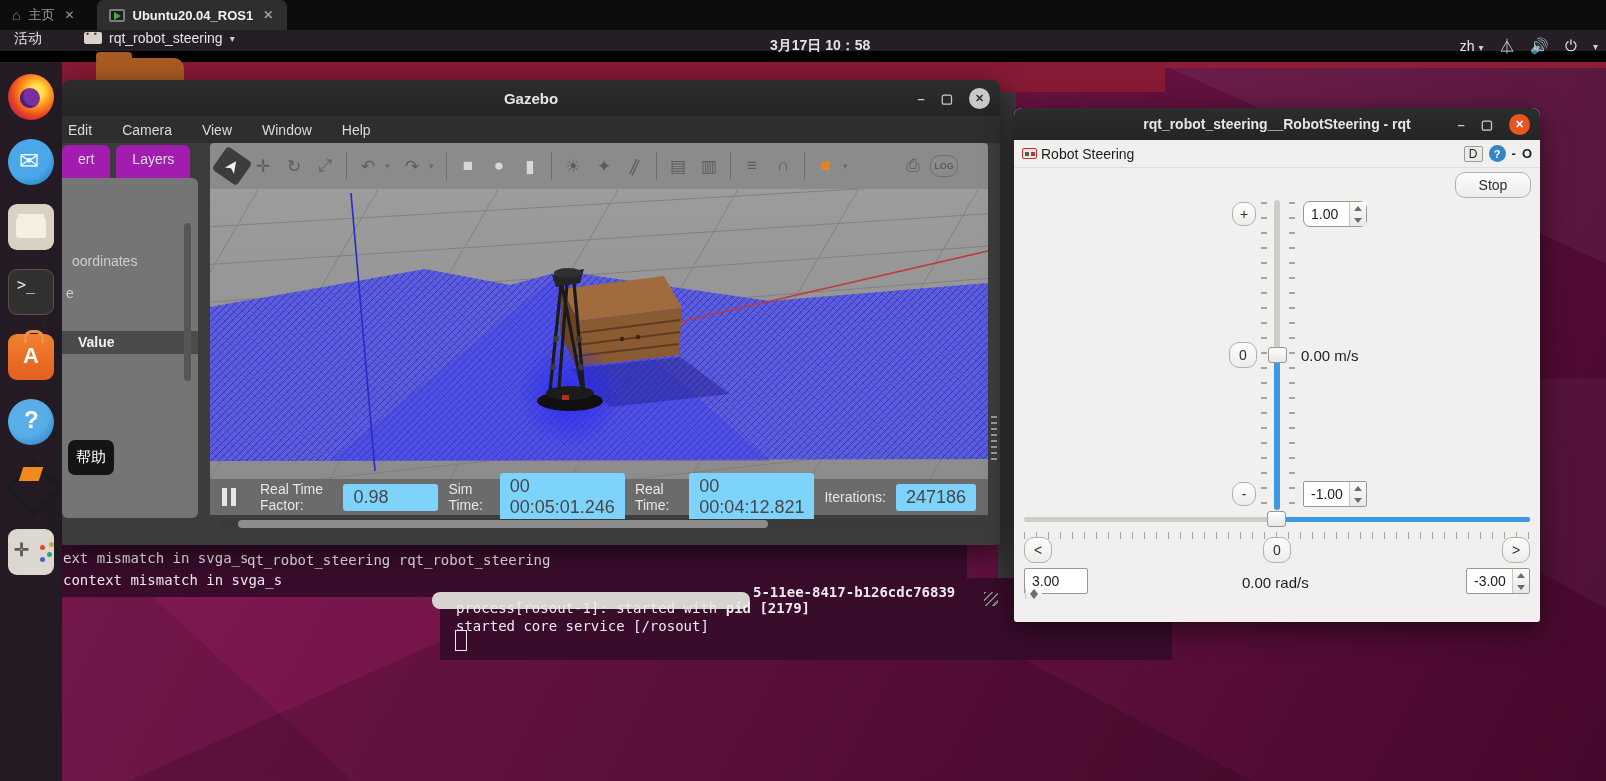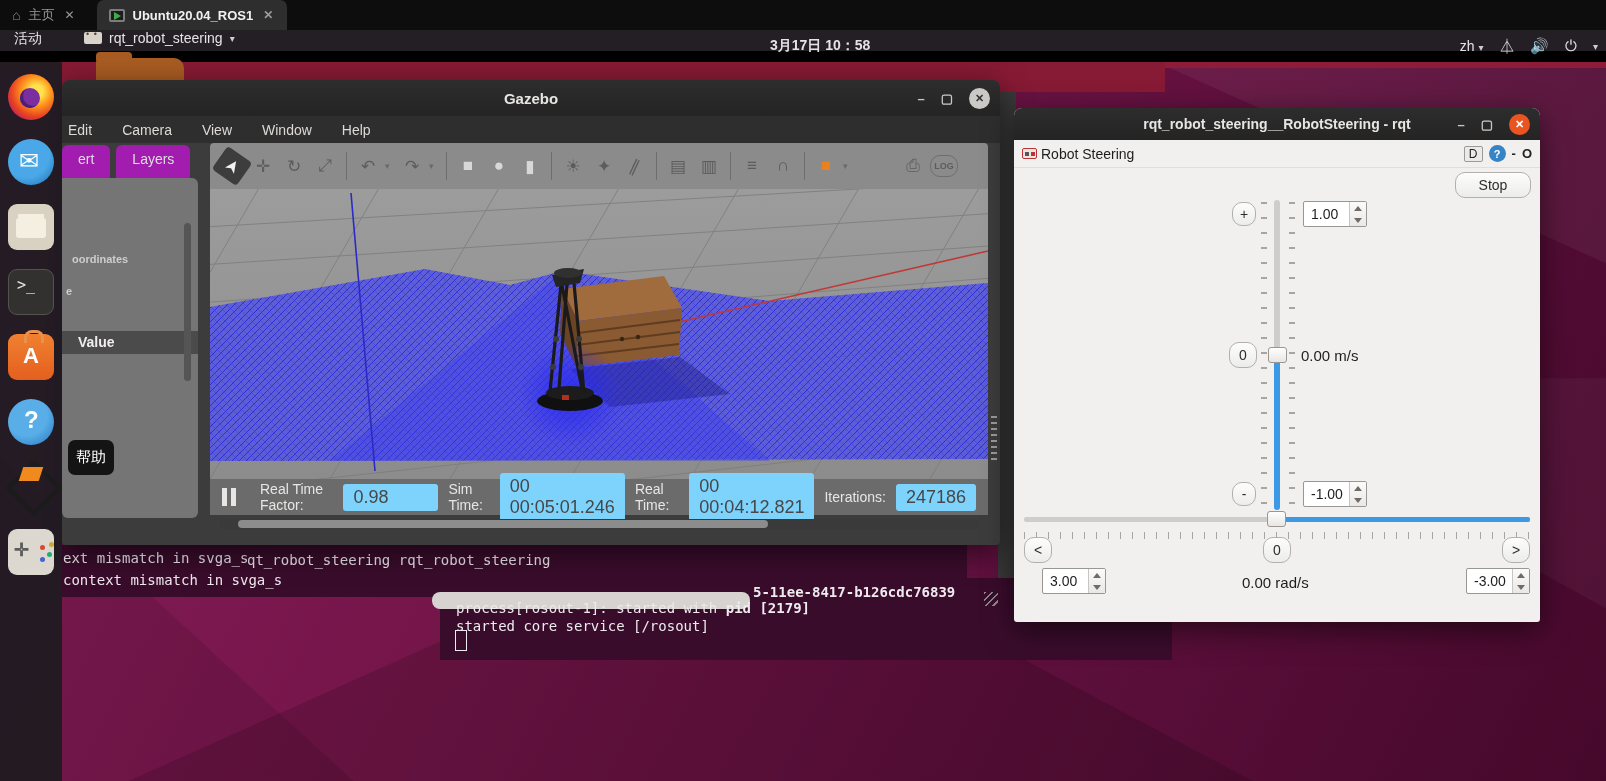--- a/index.html
+++ b/index.html
@@ -52,21 +52,21 @@
   
   #gazebo-win { position:absolute; left:62px; top:80px; width:938px; height:465px; background:#3c3c3c; border-radius:8px 8px 4px 4px; box-shadow:0 8px 30px rgba(0,0,0,.55); z-index:10; }
   #gz-titlebar { height:36px; font-size:15px; }
   #gz-menubar { position:absolute; left:0; top:36px; width:100%; height:27px; background:#2e2e2e; display:flex; align-items:center; gap:30px; padding-left:6px; color:#dddad6; font-size:14px; }
   #gz-content { position:absolute; left:0; top:63px; width:938px; height:402px; }
 
   
   #gz-left-tabs { position:absolute; left:0; top:2px; height:33px; display:flex; gap:6px; }
   .gz-tab { background:#a21caf; color:#dedede; border-radius:6px 6px 0 0; padding:6px 16px; font-size:14px; }
   #gz-left-panel { position:absolute; left:0; top:35px; width:136px; height:340px; background:#757575; border-radius:0 6px 6px 6px; }
-  .panel-frag { position:absolute; color:#cfcccc; font-size:11px;font-weight:bold; }
+  .panel-frag { position:absolute; color:#cfcccc; font-size:14px; }
   #gz-value-header { position:absolute; left:0; top:153px; width:136px; height:23px; background:#4b4b4b; color:#f0eeee; font-weight:bold; font-size:14px; padding:3px 0 0 16px; }
   #gz-panel-scroll { position:absolute; left:122px; top:45px; width:7px; height:158px; background:#555; border-radius:4px; }
   #gz-help-tooltip { position:absolute; left:6px; top:262px; width:46px; height:35px; background:#141414; color:#fff; border-radius:7px; display:flex; align-items:center; justify-content:center; font-size:15px; z-index:5; }
 
   
   #gz-main { position:absolute; left:148px; top:0; width:778px; height:402px; }
   #gz-toolbar { position:absolute; left:0; top:0; width:778px; height:46px; background:#8b8b8b; border-radius:4px 4px 0 0; display:flex; align-items:center; gap:3px; padding:0 8px; }
   .tb-btn { width:28px; height:30px; display:flex; align-items:center; justify-content:center; color:#5c5c5c; font-size:17px; border-radius:4px; }
   .tb-btn.selected { background:#3d3d3d; color:#f2f2f2; }
   .tb-sep { width:1px; height:28px; background:#6e6e6e; margin:0 4px; }
@@ -355,21 +355,21 @@
 
   <button class="rqt-btn" style="left:441px;top:64px;width:76px;height:26px;">Stop</button>
 
   <div class="vticks" style="left:247px;"></div>
   <div class="vticks" style="left:275px;"></div>
   <div class="vtrack"></div>
   <div class="vtrack-fill"></div>
   <div class="vhandle"></div>
 
   <button class="rqt-btn" style="left:218px;top:94px;width:24px;height:24px;">+</button>
-  <div class="spinbox" style="left:289px;top:93px;">
+  <div class="spinbox" style="left:289px;top:93px;border-radius:7px;">
     <span class="spin-val">1.00</span>
     <span class="spin-arrows">
         <span class="spin-up">
           <i class="tri-up"></i>
         </span>
         <span class="spin-down">
           <i class="tri-down"></i>
         </span>
       </span>
   </div>
@@ -392,21 +392,21 @@
 
   <div class="htrack"></div>
   <div class="htrack-fill"></div>
   <div class="hhandle"></div>
   <div class="hticks"></div>
 
   <button class="rqt-btn" style="left:10px;top:429px;width:28px;height:26px;">&lt;</button>
   <button class="rqt-btn" style="left:249px;top:429px;width:28px;height:26px;">0</button>
   <button class="rqt-btn" style="left:488px;top:429px;width:28px;height:26px;">&gt;</button>
 
-  <div class="spinbox" style="left:28px;top:460px;">
+  <div class="spinbox" style="left:10px;top:460px;flex-direction:column;">
     <span class="spin-val">3.00</span>
     <span class="spin-arrows">
         <span class="spin-up">
           <i class="tri-up"></i>
         </span>
         <span class="spin-down">
           <i class="tri-down"></i>
         </span>
       </span>
   </div>

